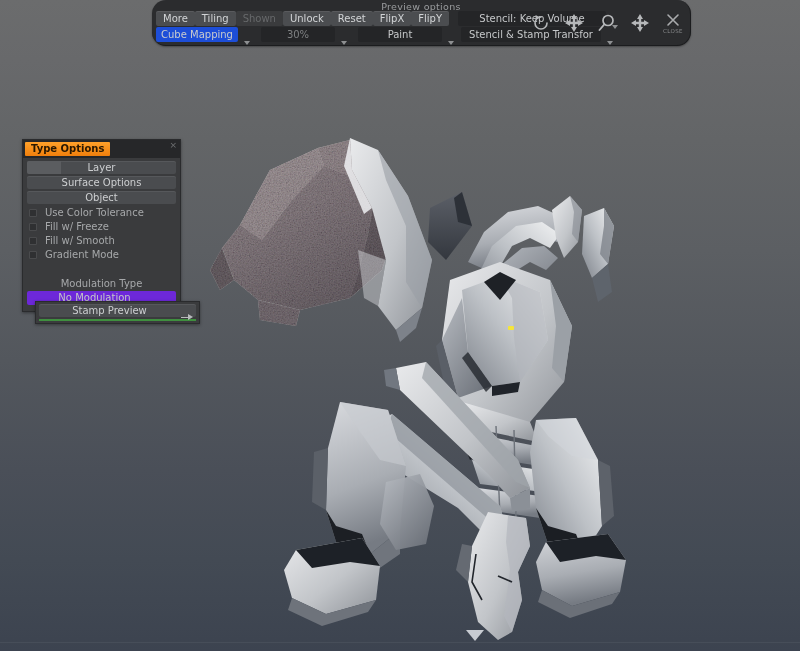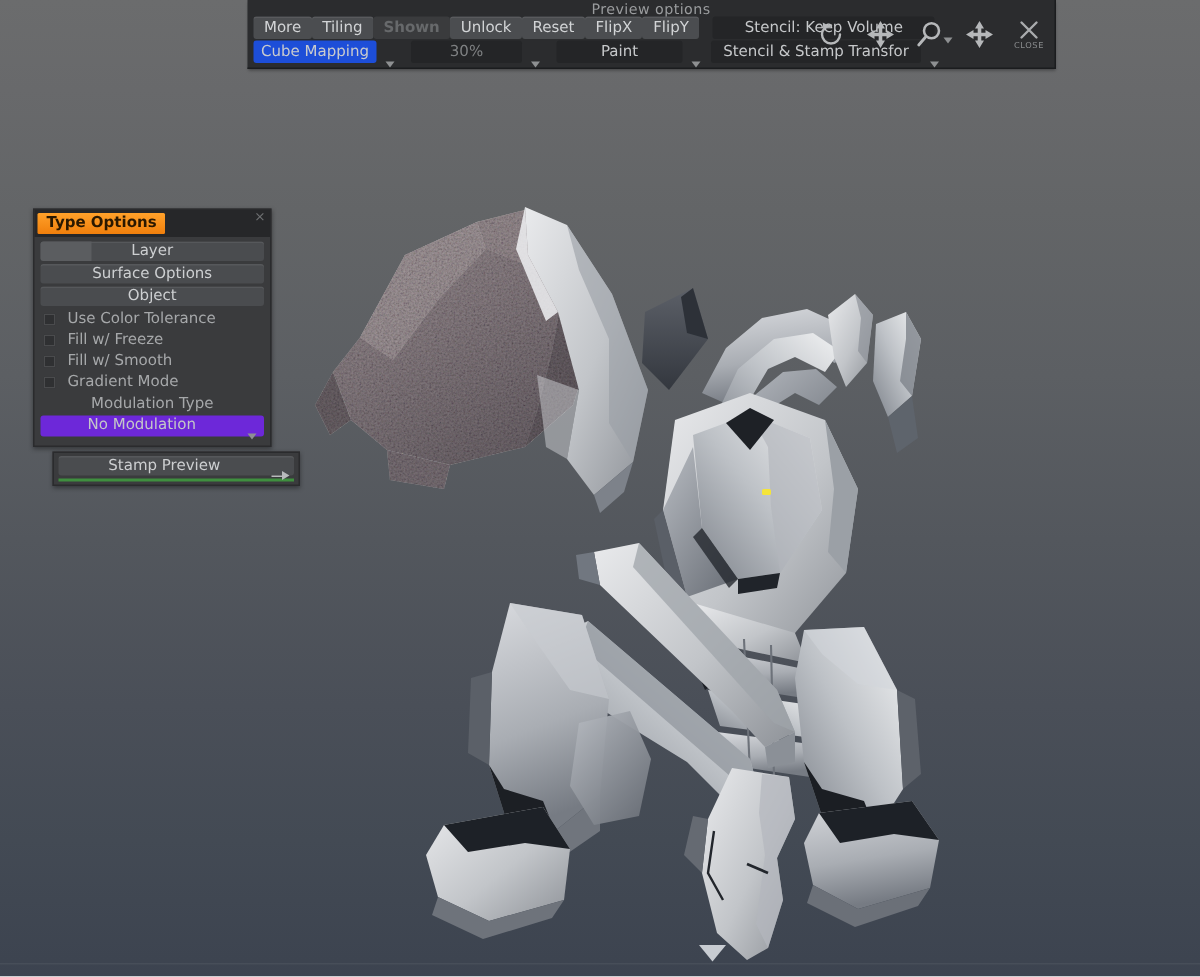--- a/index.html
+++ b/index.html
@@ -48,29 +48,30 @@
     left: 466px; top: 630px;
     width: 0; height: 0;
     border-left: 9px solid transparent;
     border-right: 9px solid transparent;
     border-top: 11px solid #c8ccd2;
   }
 
   
   #toolbar {
     position: absolute;
-    left: 165px; top: 0;
+    left: 152px; top: 0;
     width: 538px; height: 45px;
     background: #2b2c2e;
     border-right: 1px solid #1b1c1e;
     border-bottom: 1px solid #1b1c1e;
     box-shadow: 0 1px 2px rgba(0,0,0,0.35);
     font-size: 10px;
     color: #b9bbbd;
     user-select: none;
+    border-radius: 14px;
   }
   .tb-title {
     position: absolute;
     left: 0; right: 0; top: 1px;
     text-align: center;
     font-size: 9.5px;
     color: #9a9c9e;
     letter-spacing: 0.3px;
   }
   .tb-row {
@@ -90,21 +91,21 @@
     border: none;
     border-radius: 2px;
     font-family: "DejaVu Sans", sans-serif;
     font-size: 10px;
     line-height: 15px;
     padding: 0 7px;
     text-align: center;
     white-space: nowrap;
     box-shadow: inset 0 1px 0 rgba(255,255,255,0.08);
   }
-  .btn.disabled { background: #3a3b3d; color: #67696b; box-shadow:none;font-weight:bold; }
+  .btn.disabled { background: #3a3b3d; color: #67696b; box-shadow:none; }
   .btn.dark { background: #1d4ed8; color: #c9cbcd; box-shadow:none; }
 
   .field {
     background: #242527;
     color: #c6c8ca;
     border-radius: 2px;
     font-size: 10px;
     line-height: 15px;
     text-align: center;
     white-space: nowrap;
@@ -223,21 +224,21 @@
     color: #a6a8aa;
     line-height: 12px;
     white-space: nowrap;
   }
 
   .section-label {
     font-size: 10px;
     color: #a6a8aa;
     text-align: center;
     line-height: 14px;
-    margin-top: 2px;
+    margin-top: 16px;
   }
   .dropdown {
     background: #6d28d9;
     border-radius: 2px;
     height: 14px;
     display:flex; align-items:center;
     position: relative;
     margin-bottom: 2px;
   }
   .dropdown .dd-text {

